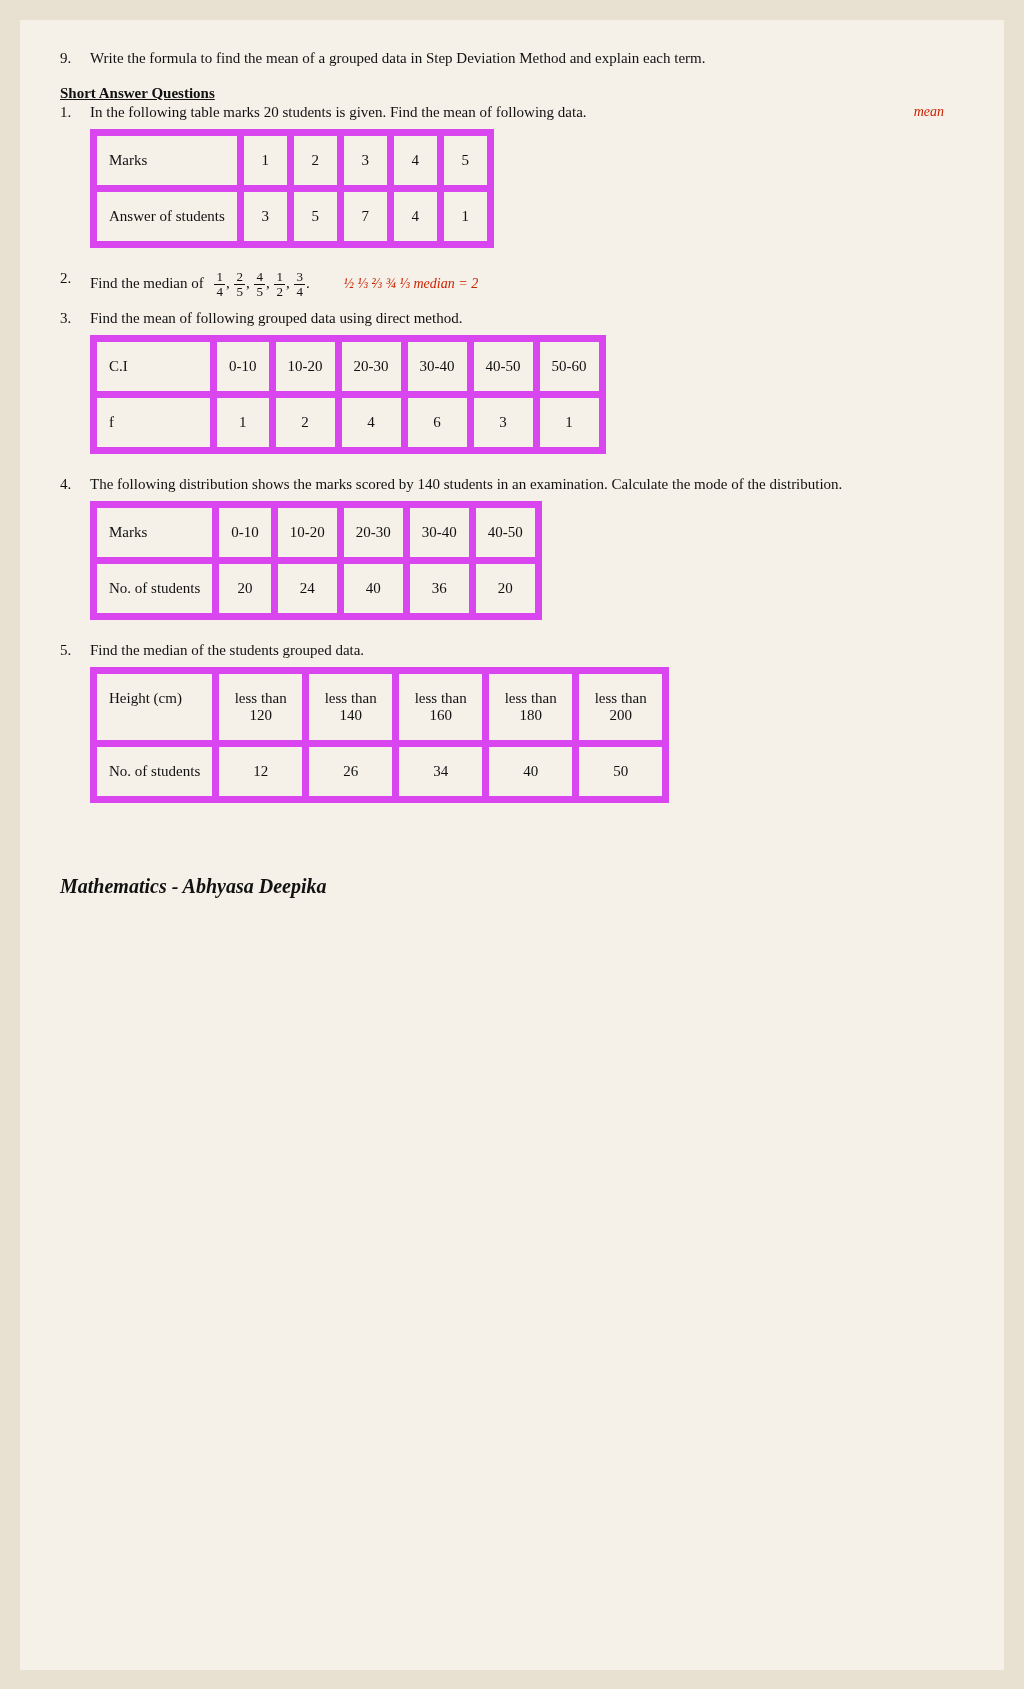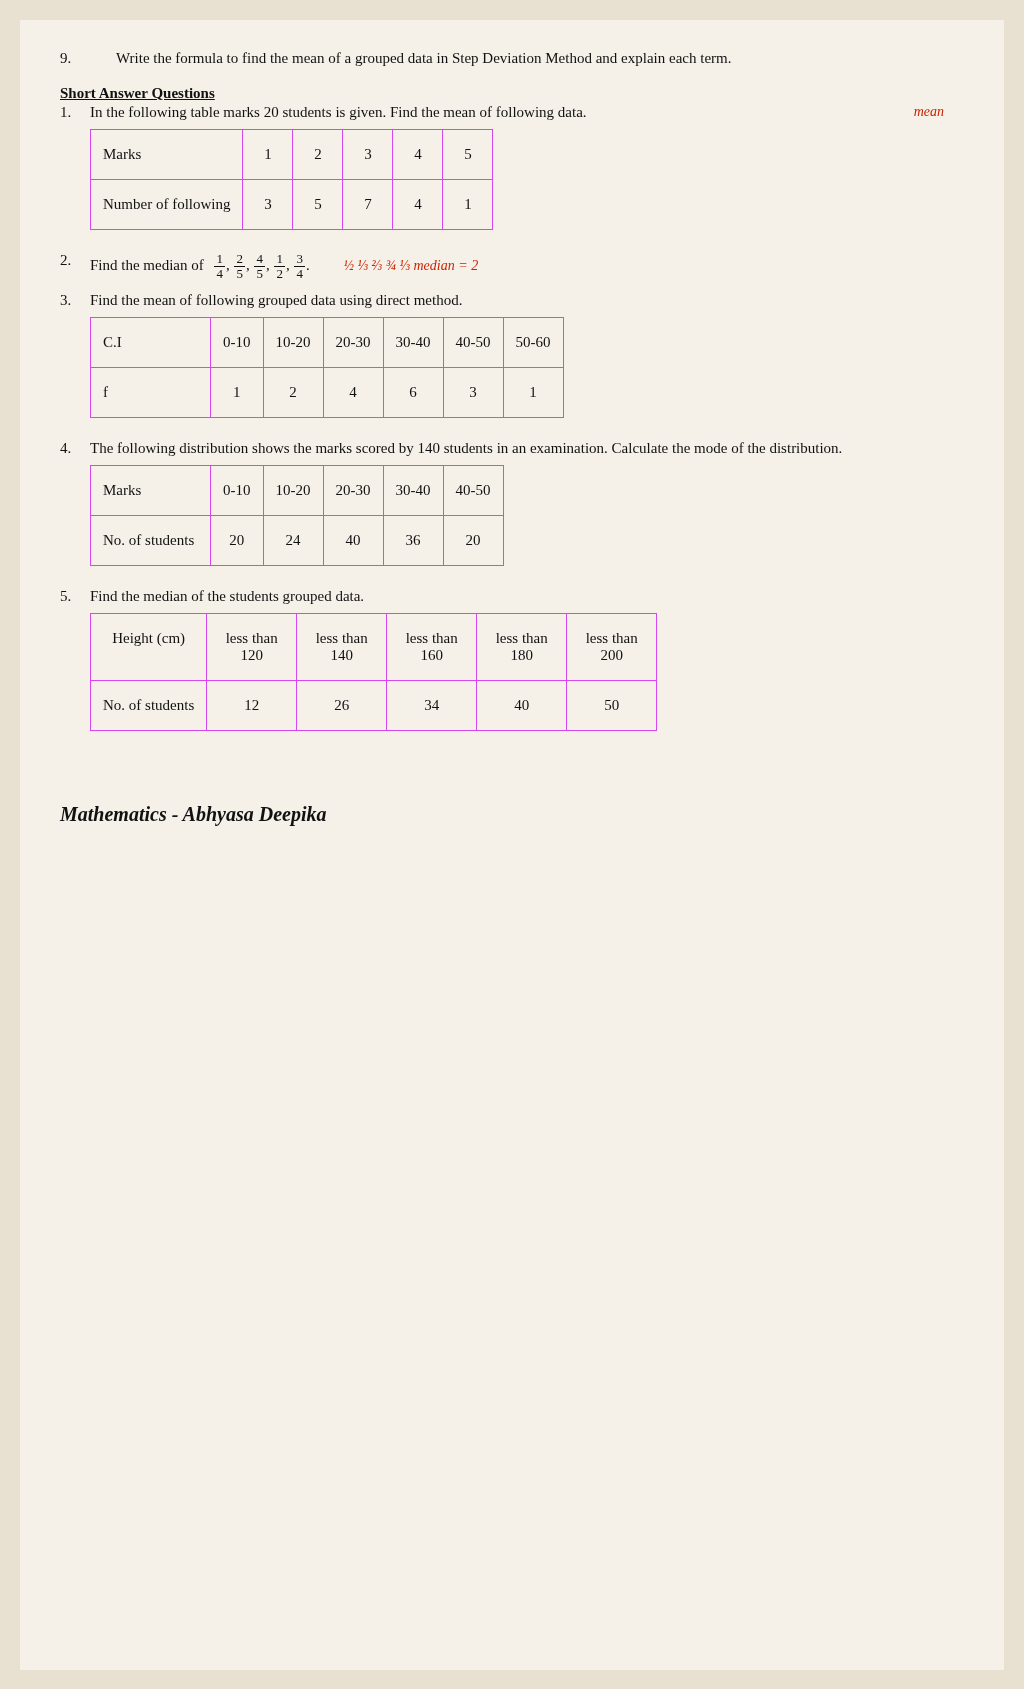--- a/index.html
+++ b/index.html
@@ -22,33 +22,32 @@
       margin-bottom: 12px;
       display: flex;
       gap: 6px;
     }
     .q-num {
       min-width: 24px;
       font-weight: normal;
     }
     .q-text {
       flex: 1;
-      margin-left: 26px;
     }
     .section-heading {
       font-weight: bold;
       margin: 18px 0 2px 0;
       text-decoration: underline;
     }
     table {
       border-collapse: collapse;
       margin: 8px 0 12px 0;
     }
     table td, table th {
-      border: 1px solid #d946ef;
+      border: 7px solid #d946ef;
       padding: 16px 12px;
       text-align: center;
       min-width: 50px;
     }
     table td:first-child, table th:first-child {
       text-align: left;
       min-width: 120px;
     }
     .short-q {
       display: flex;
@@ -84,21 +83,20 @@
     .frac-num { border-bottom: 1px solid #111; padding: 0 2px; }
     .frac-den { padding: 0 2px; }
     .footer {
       margin-top: 40px;
       font-weight: bold;
       font-style: italic;
       font-size: 20px;
     }
     .q5-table td:first-child {
       min-width: 110px;
-      text-align: center;
     }
     .q5-table td {
       min-width: 90px;
       vertical-align: top;
     }
   </style>
 </head>
 <body>
 
 <div class="page">
@@ -122,21 +120,21 @@
         <tbody>
             <tr>
           <td>Marks</td>
           <td>1</td>
           <td>2</td>
           <td>3</td>
           <td>4</td>
           <td>5</td>
         </tr>
         <tr>
-          <td>Number of following</td>
+          <td>Answer of students</td>
           <td>3</td>
           <td>5</td>
           <td>7</td>
           <td>4</td>
           <td>1</td>
         </tr>
       </tbody>
         </table>
     </div>
   </div>

